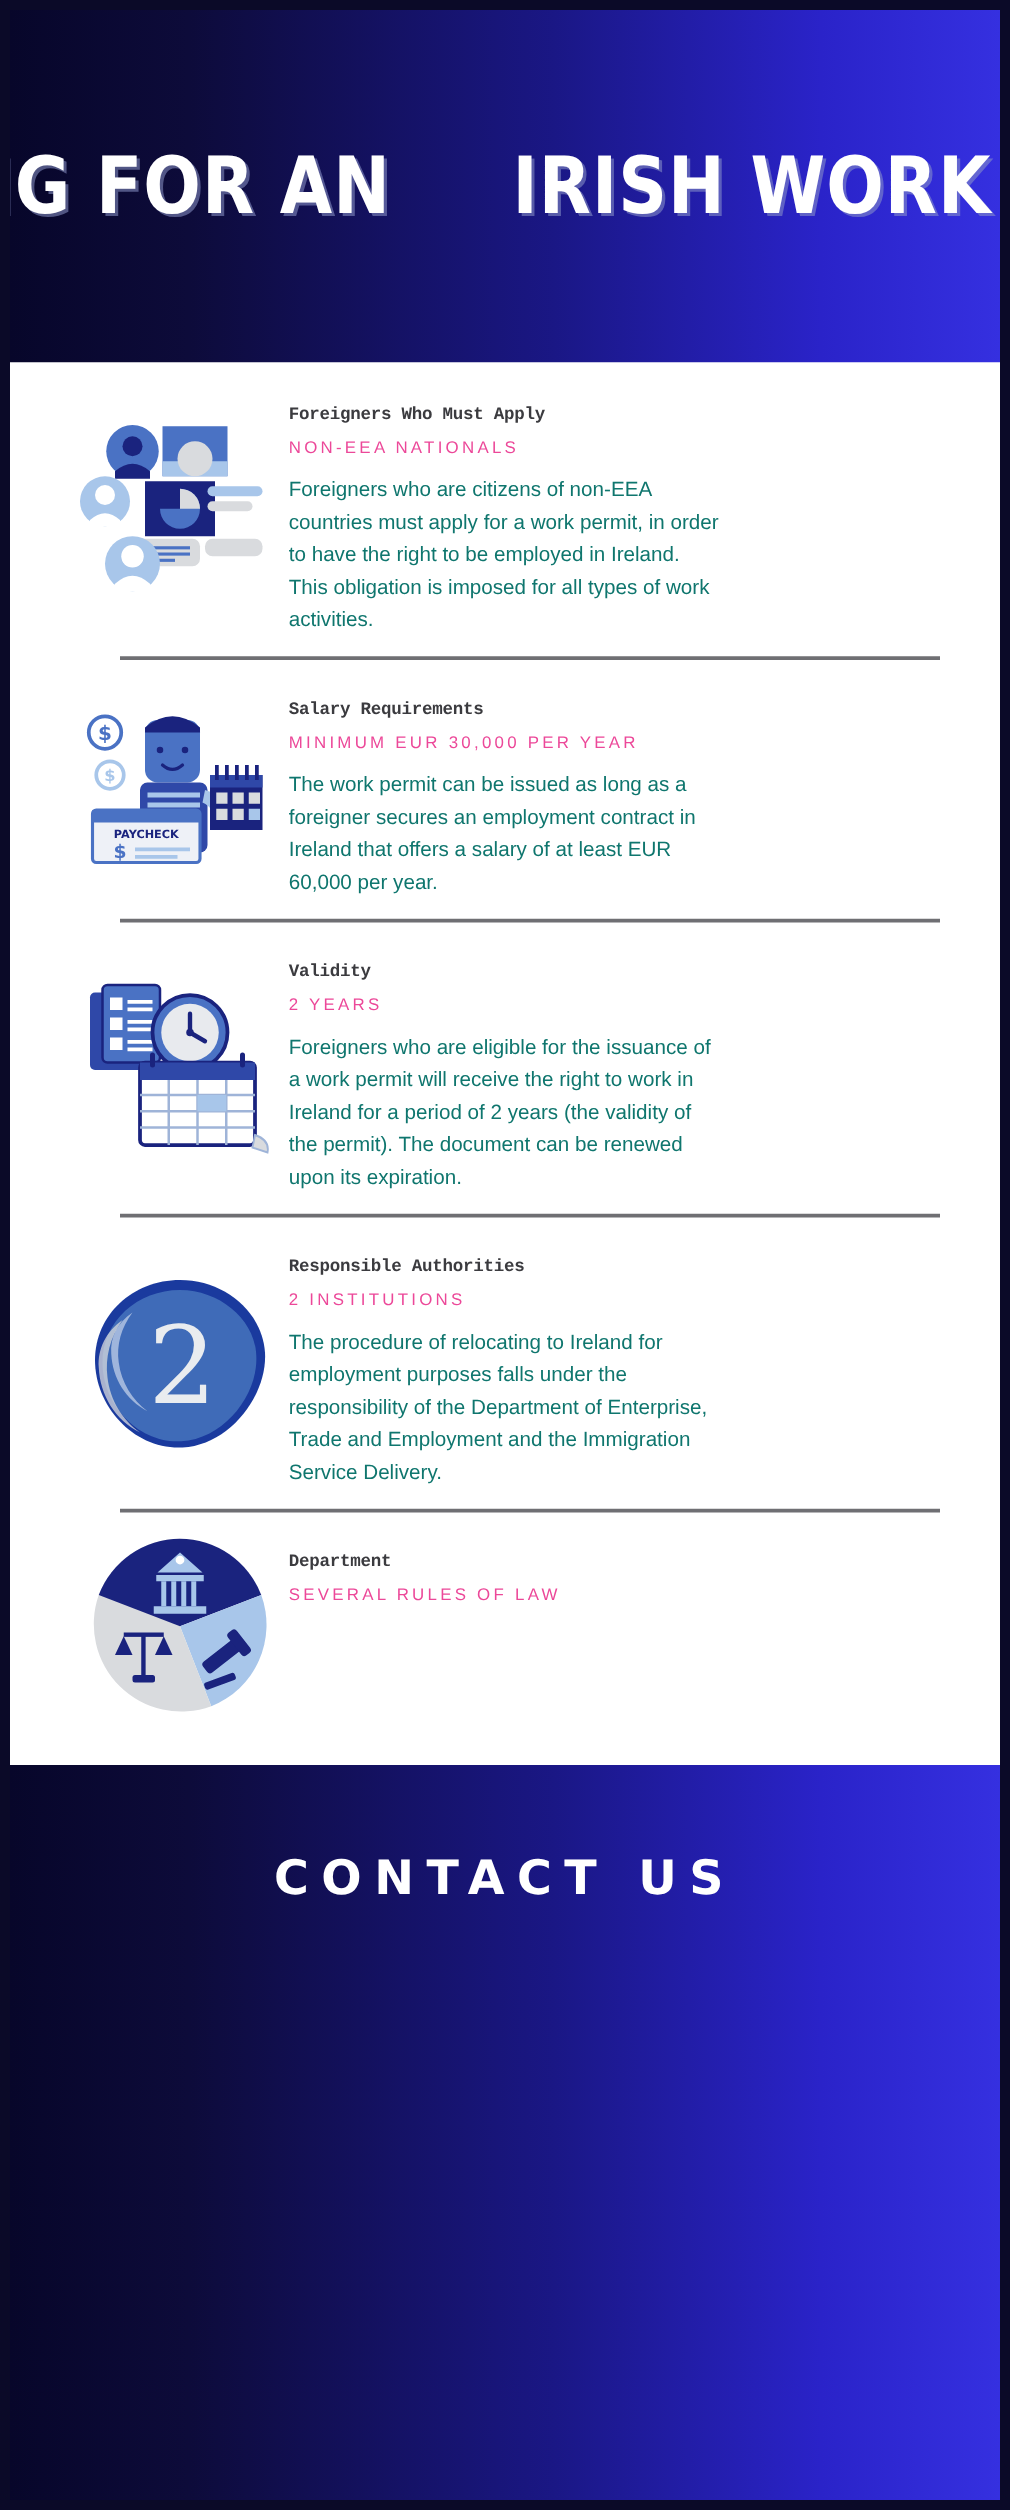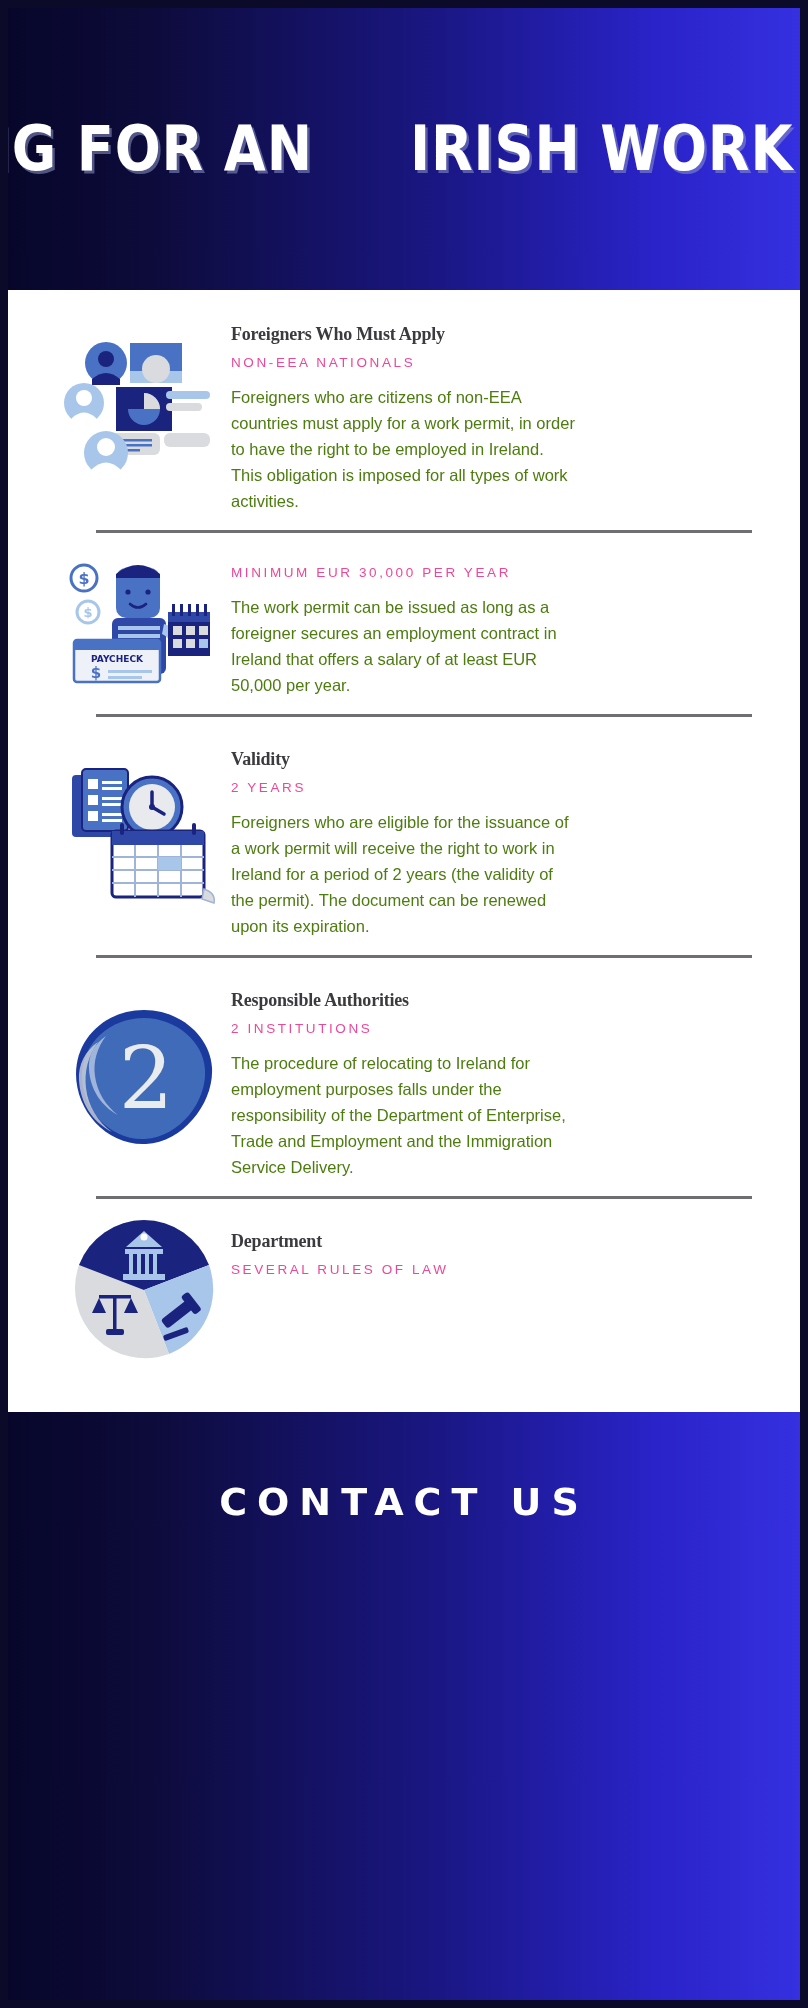--- a/index.html
+++ b/index.html
@@ -65,40 +65,40 @@
     align-items:center;
     justify-content:center;
     align-self:center;
   }
   .text-col{
     flex:1;
     padding-top:16px;
     padding-right:10px;
   }
   .sec-title{
-    font-family:Liberation Serif, serif;
+    font-family:Liberation Mono, monospace;
     font-weight:bold;
-    font-size:18px;
+    font-size:14px;
     color:#3b3b3f;
     margin:0 0 10px 0;
     letter-spacing:-0.2px;
   }
   .sec-sub{
     font-family:"Liberation Sans", sans-serif;
     font-weight:400;
     font-size:13.5px;
     letter-spacing:2.6px;
     color:#ec4899;
     margin:0 0 14px 0;
   }
   .sec-body{
     font-family:"Liberation Sans", sans-serif;
     font-size:16.5px;
     line-height:26px;
-    color:#4d7c0f;
+    color:#0f766e;
     margin:0;
     max-width:345px;
   }
   .divider{
     height:3px;
     background:#6f6f73;
     margin:16px 48px 16px 88px;
   }
 
   
@@ -205,22 +205,23 @@
               <rect x="10" y="86" width="86" height="42" rx="3" fill="#eef1f7" stroke="#4a72c4" stroke-width="2.5"></rect>
               <rect x="10" y="86" width="86" height="10" fill="#4a72c4"></rect>
               <text x="53" y="108" font-family="DejaVu Sans, sans-serif" font-size="9" font-weight="bold" fill="#1a237e" text-anchor="middle">PAYCHECK</text>
               <text x="32" y="124" font-family="DejaVu Sans, sans-serif" font-size="15" font-weight="bold" fill="#4a72c4" text-anchor="middle">$</text>
               <rect x="44" y="116" width="44" height="3" fill="#a8c6ea"></rect>
               <rect x="44" y="122" width="34" height="3" fill="#a8c6ea"></rect>
             </svg>
           </span>
         </div>
         <div class="text-col">
+          <h3 class="sec-title">Salary Requirements</h3>
           <div class="sec-sub">MINIMUM EUR 30,000 PER YEAR</div>
-          <p class="sec-body">The work permit can be issued as long as a foreigner secures an employment contract in Ireland that offers a salary of at least EUR 50,000 per year.</p>
+          <p class="sec-body">The work permit can be issued as long as a foreigner secures an employment contract in Ireland that offers a salary of at least EUR 60,000 per year.</p>
         </div>
       </div>
 
       <div class="divider"></div>
 
       <div class="section">
         <div class="icon-col">
           <span>
             <svg width="160" height="150" viewBox="0 0 160 150">
               <rect x="8" y="14" width="46" height="62" rx="4" fill="#2f48a8"></rect>

